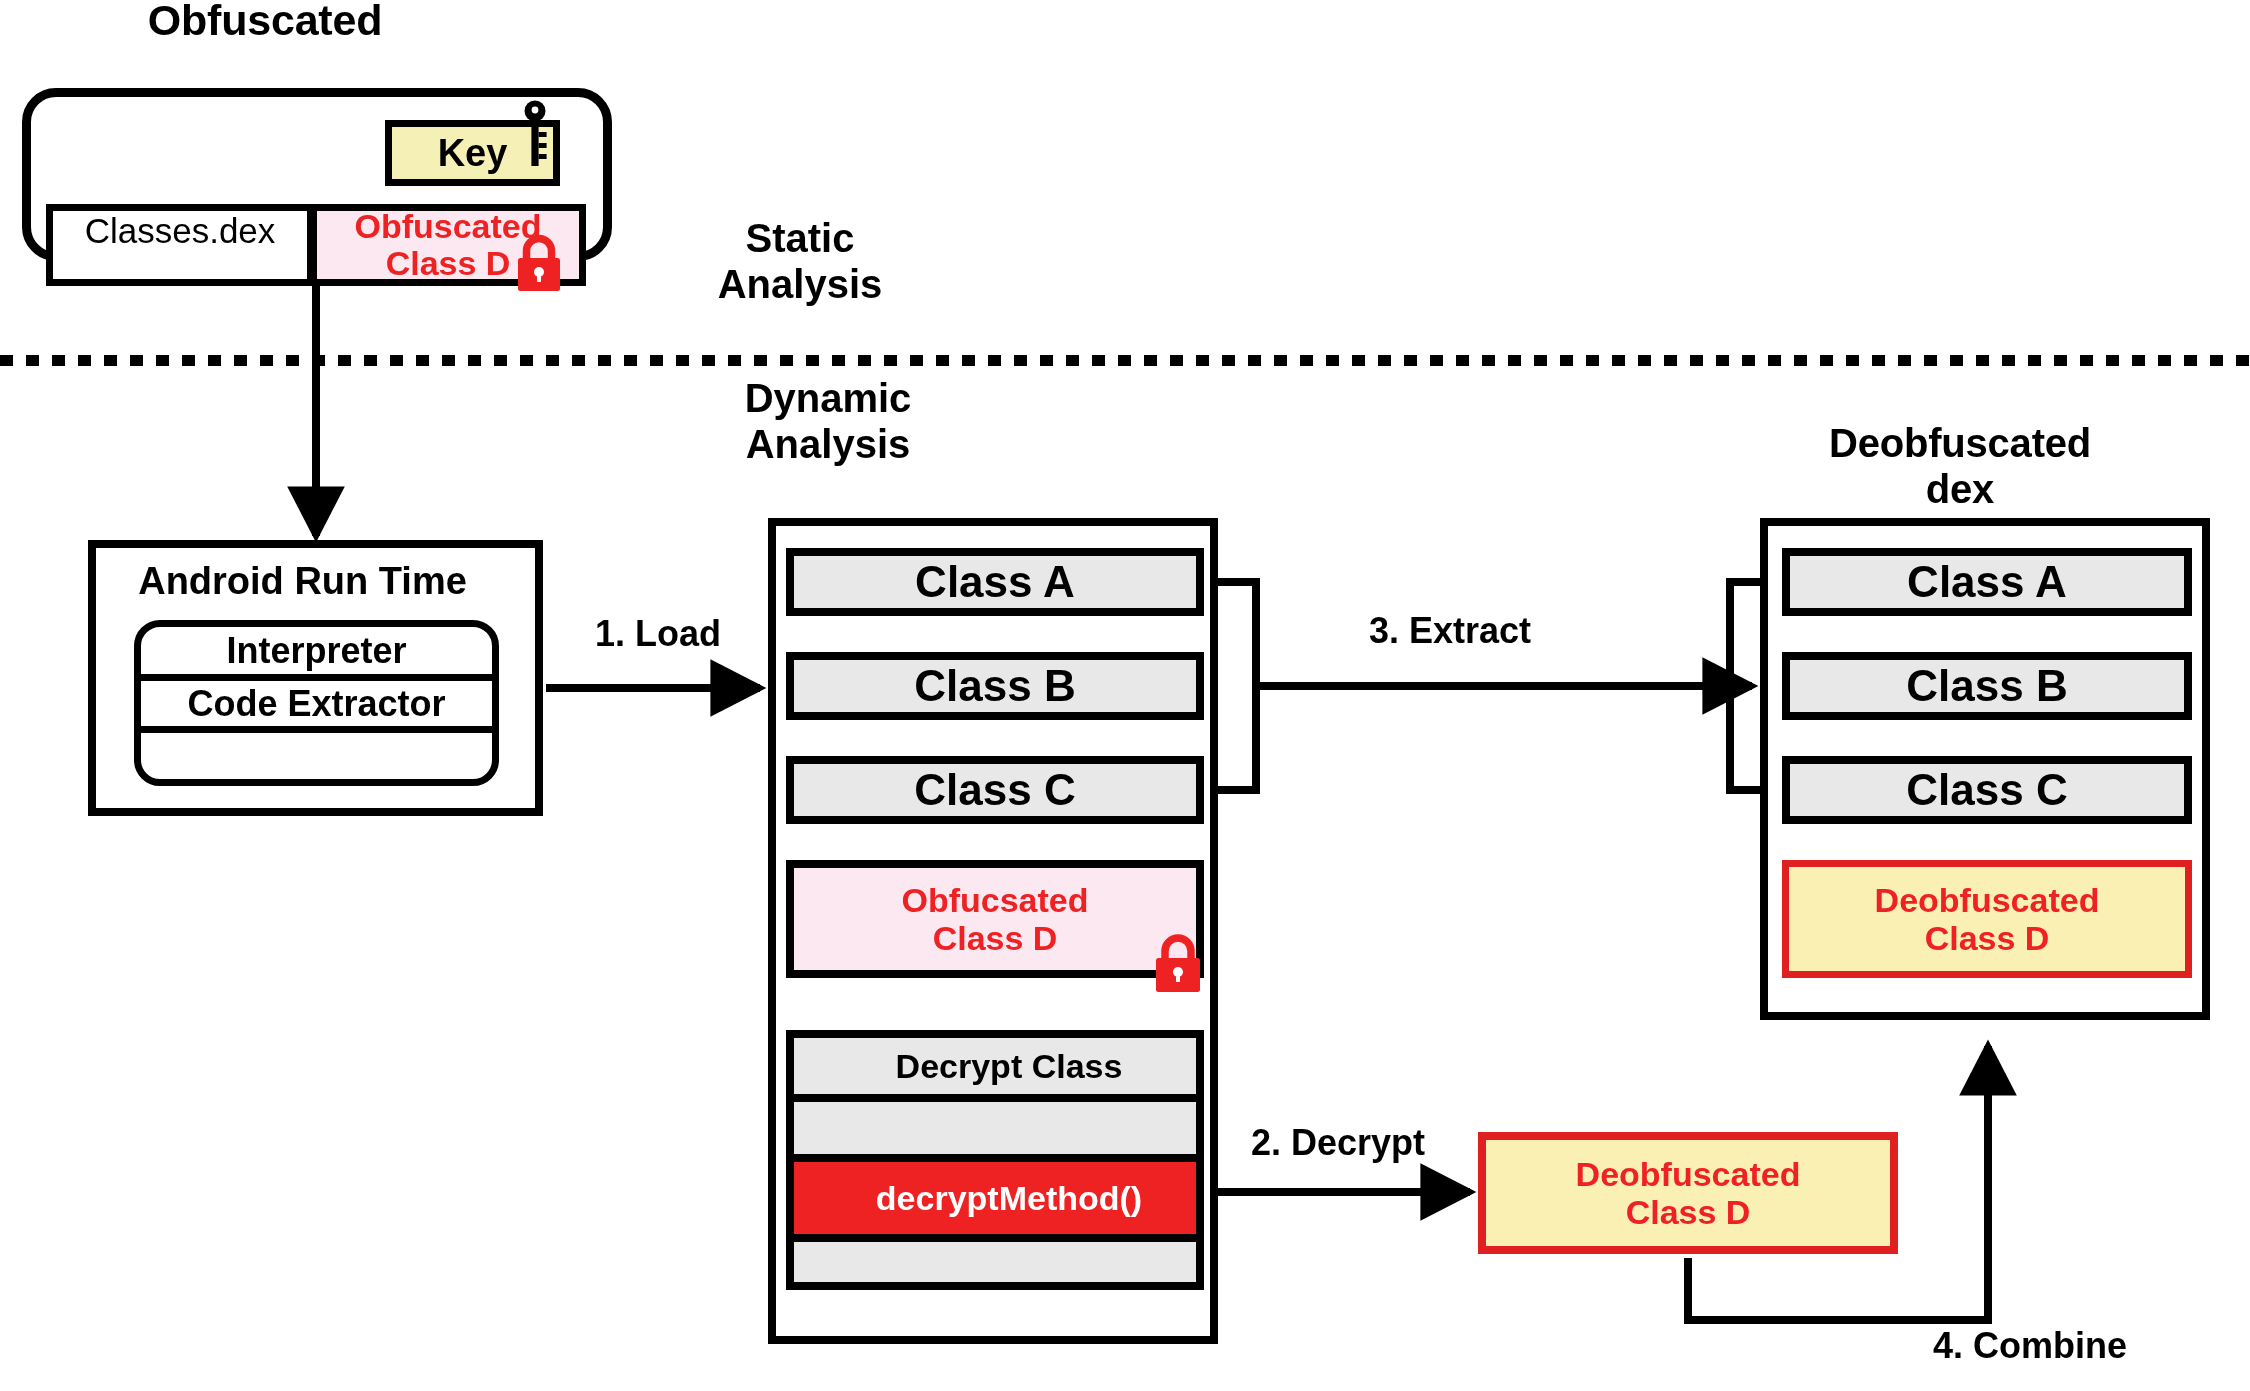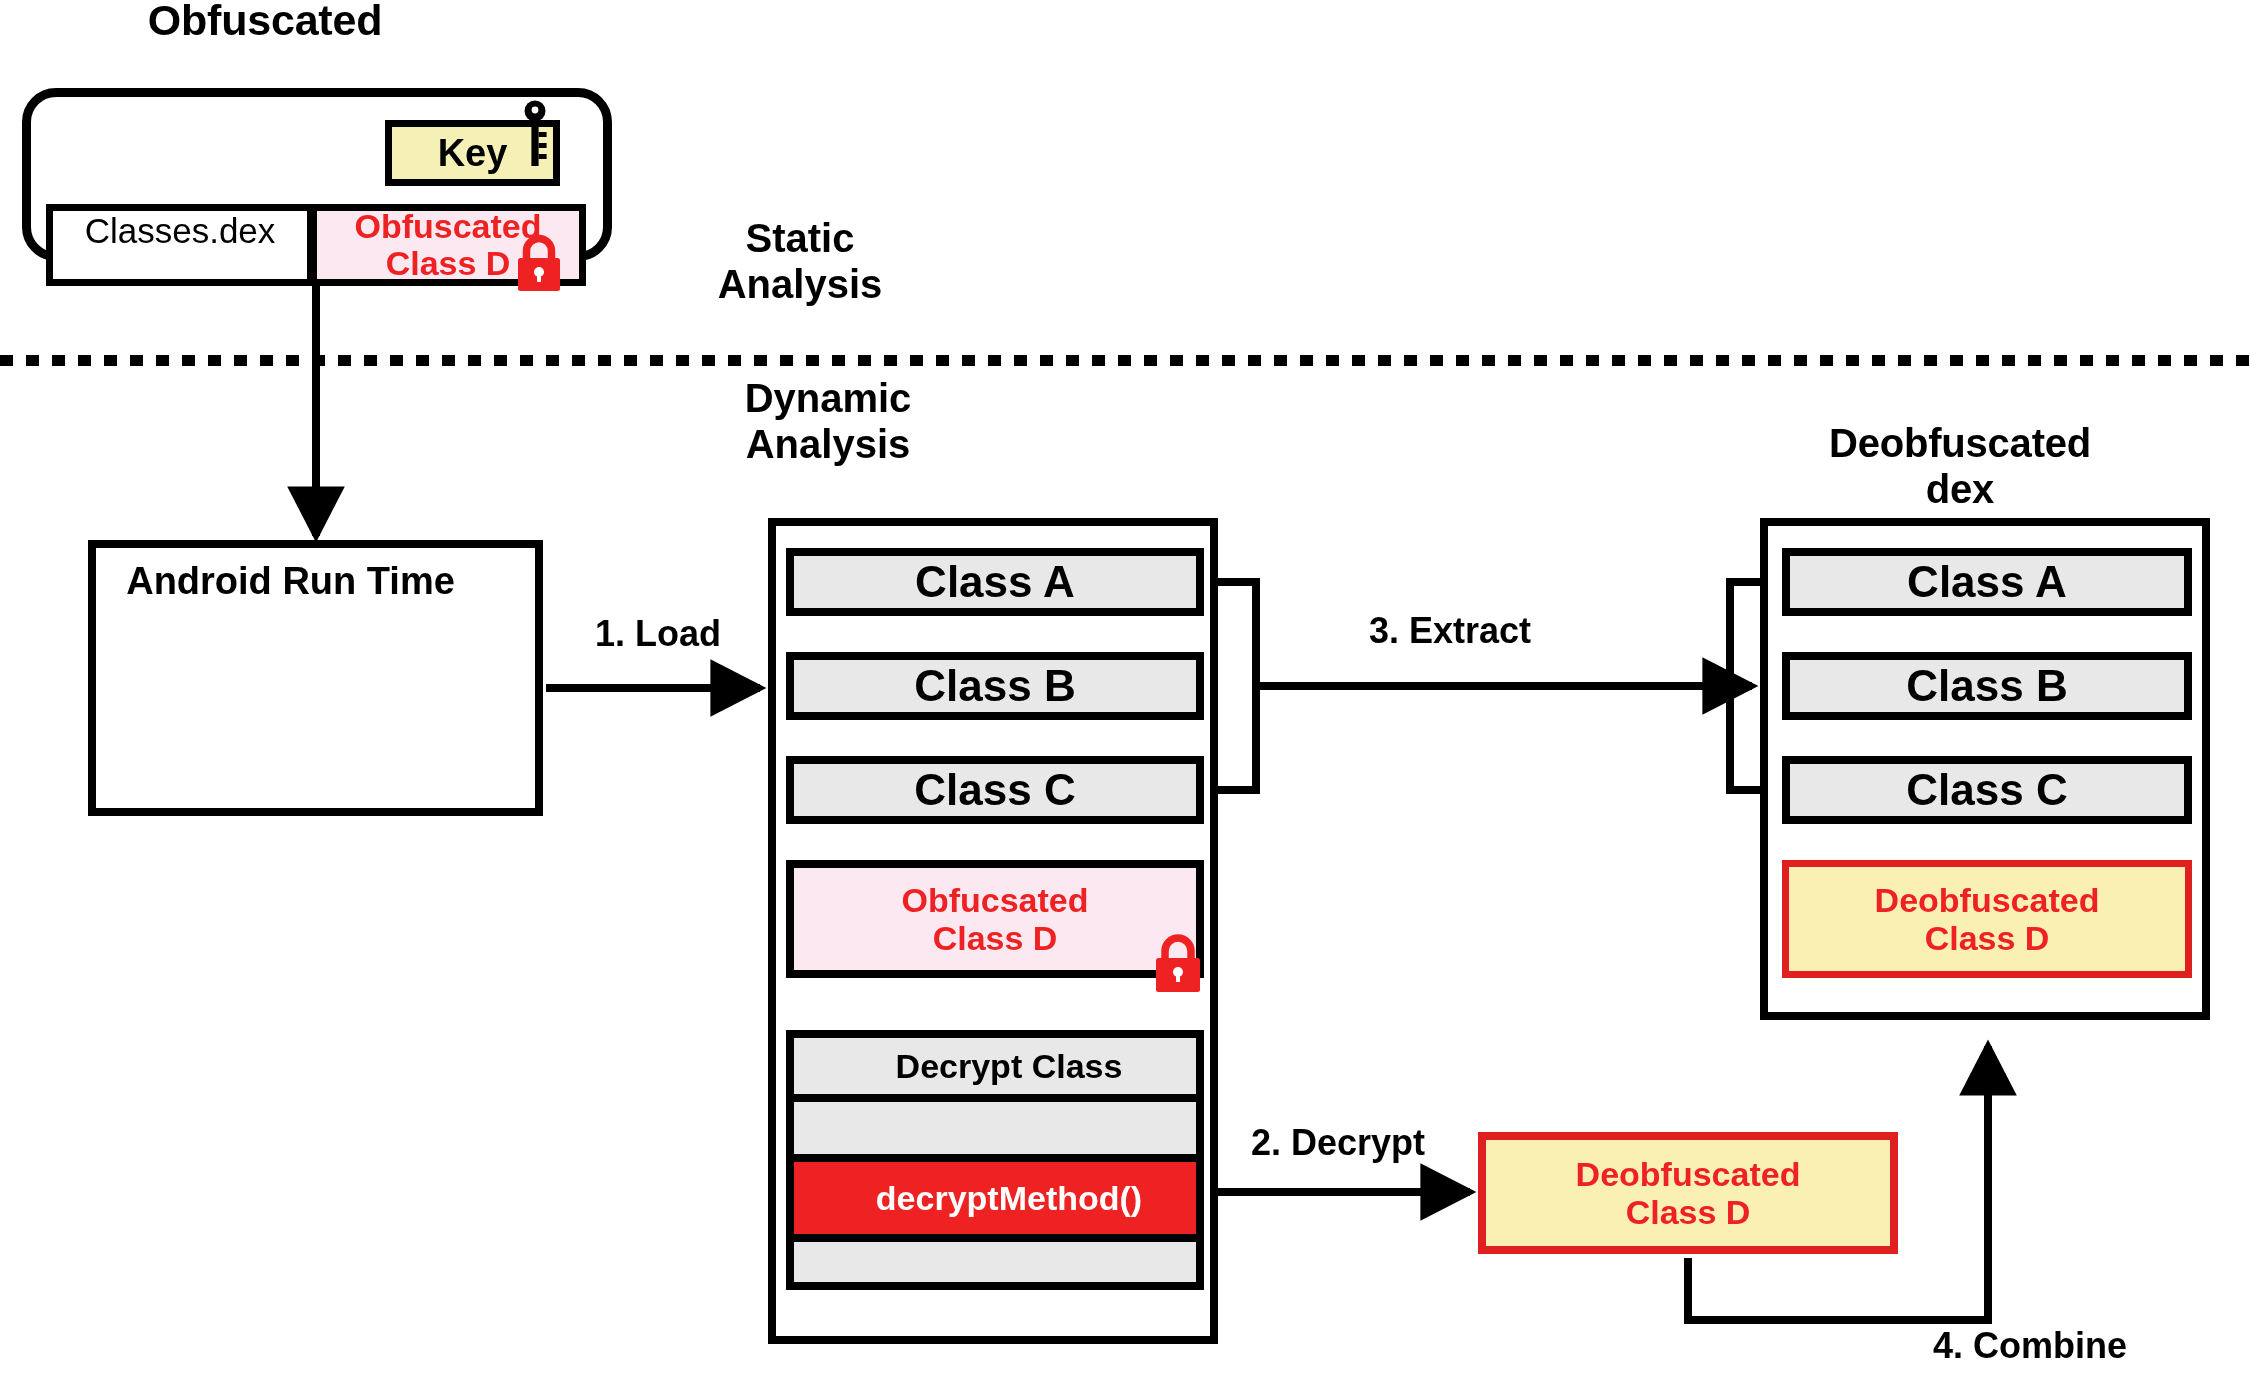--- a/index.html
+++ b/index.html
@@ -87,21 +87,21 @@
   }
 
   
   #art-box{
     left:88px; top:540px; width:455px; height:276px;
     border:8px solid #000;
     background:#fff;
     box-sizing:border-box;
   }
   #art-title{
-    left:88px; top:560px; width:405px; font-size:38px;
+    left:88px; top:560px; width:405px; font-size:38px;padding-left:12px;
   }
   #art-inner{
     left:134px; top:620px; width:365px; height:166px;
     border:7px solid #000;
     border-radius:26px;
     background:#fff;
     box-sizing:border-box;
     overflow:hidden;
   }
   .art-row{
@@ -282,20 +282,31 @@
     <div>Static</div>
     <div>Analysis</div>
   </div>
   <div class="abs lbl" id="dynamic-label">
     <div>Dynamic</div>
     <div>Analysis</div>
   </div>
 
   <div class="abs" id="art-box"></div>
   <div class="abs lbl" id="art-title">Android Run Time</div>
+  <div class="abs" id="art-inner">
+    <div class="art-row" id="art-row-interp">
+      <span>Interpreter</span>
+    </div>
+    <div class="art-row" id="art-row-extract">
+      <span>Code Extractor</span>
+    </div>
+    <div class="art-row" id="art-row-blank">
+      <span></span>
+    </div>
+  </div>
 
   <div class="abs" id="center-box"></div>
 
   <div class="abs cls-row" id="c-classA">
     <span>Class A</span>
   </div>
   <div class="abs cls-row" id="c-classB">
     <span>Class B</span>
   </div>
   <div class="abs cls-row" id="c-classC">

